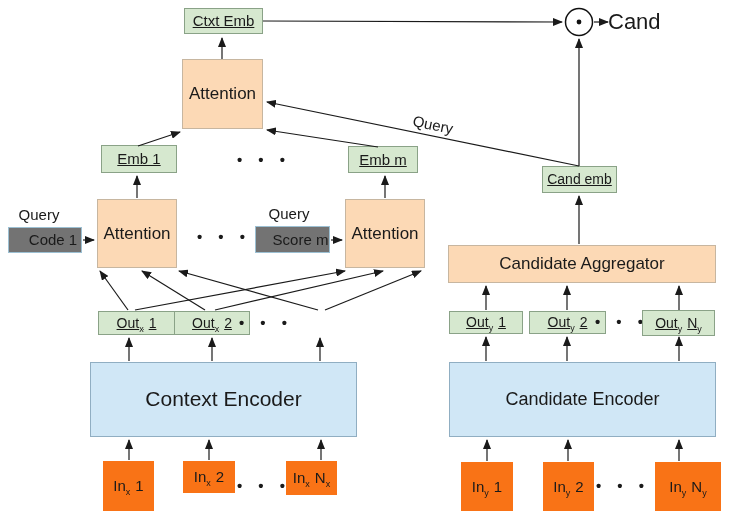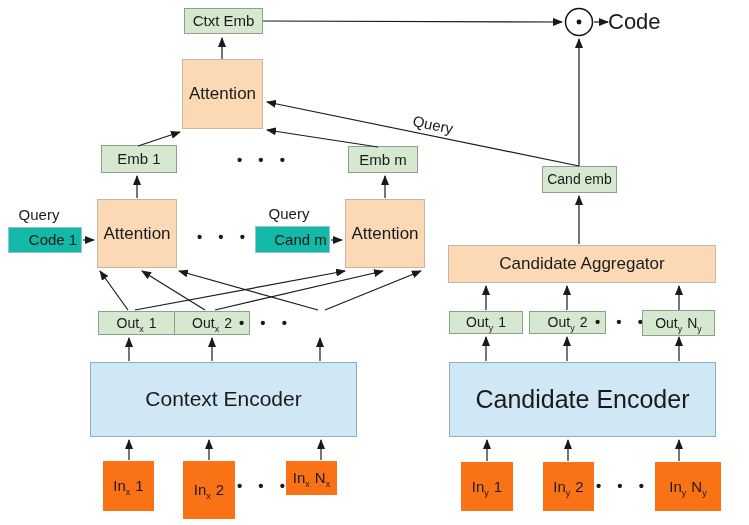--- a/index.html
+++ b/index.html
@@ -5,45 +5,45 @@
   html,body { margin:0; padding:0; background:#ffffff; }
   #canvas {
     position:relative; width:749px; height:525px; background:#ffffff;
     font-family:"Liberation Sans", sans-serif; color:#1a1a1a; overflow:hidden;
   }
   .box {
     position:absolute; box-sizing:border-box;
     display:flex; align-items:center; justify-content:center;
     text-align:center; line-height:1.05; white-space:nowrap;
   }
-  .green    { background:#d6e8cf; border:1px solid #8aa287; }
+  .green    { background:#d6e8cf; border:1px solid #8aa287;text-decoration:underline; }
   .orange   { background:#fcd9b5; border:1px solid #c7b6a0; }
   .blue     { background:#d0e7f6; border:1px solid #90aec2; }
-  .codeblue { background:#14b8a6; border:1px solid #9cc0d3;padding-left:16px; }
+  .codeblue { background:#737373; border:1px solid #9cc0d3;padding-left:16px; }
   .yellow   { background:#f97316; border:5px solid #f97316;text-align:right; }
   .plain    { background:transparent; border:none; }
   .tok sub, sub { font-size:9px; line-height:0; }
   .ti { margin-left:5px; }
   .dots { font-size:15px; font-weight:bold; letter-spacing:6px; }
   #edges { position:absolute; left:0; top:0; pointer-events:none; }
   .edge-label {
     position:absolute; text-align:center;
   }
 </style>
 </head>
 <body>
 
 <div id="canvas">
 
   <div class="box green" style="left:184px;top:8px;width:79px;height:26px;font-size:15px">
     <span>Ctxt Emb</span>
   </div>
 
   <div class="box plain" style="left:608px;top:7px;width:76px;height:30px;font-size:22px;justify-content:flex-start">
-    <span>Code</span>
+    <span>Cand</span>
   </div>
 
   <div class="box orange" style="left:182px;top:59px;width:81px;height:70px;font-size:17px">
     <span>Attention</span>
   </div>
 
   <div class="box green" style="left:101px;top:145px;width:76px;height:28px;font-size:15px">
     <span>Emb 1</span>
   </div>
   <div class="box plain dots" style="left:241px;top:151px;width:46px;height:18px">
@@ -64,21 +64,21 @@
   </div>
 
   <div class="box plain dots" style="left:200px;top:228px;width:48px;height:18px">
     <span>• • •</span>
   </div>
 
   <div class="box plain" style="left:257px;top:204px;width:64px;height:20px;font-size:15px">
     <span>Query</span>
   </div>
   <div class="box codeblue" style="left:255px;top:226px;width:75px;height:27px;font-size:15px">
-    <span>Cand m</span>
+    <span>Score m</span>
   </div>
   <div class="box orange" style="left:345px;top:199px;width:80px;height:69px;font-size:17px">
     <span>Attention</span>
   </div>
 
   <div class="edge-label" style="left:402px;top:116px;width:62px;font-size:15px;transform:rotate(11.5deg)">
     <span>Query</span>
   </div>
 
   <div class="box green" style="left:98px;top:311px;width:77px;height:24px;font-size:14px">
@@ -91,21 +91,21 @@
     <span>• • •</span>
   </div>
 
   <div class="box blue" style="left:90px;top:362px;width:267px;height:75px;font-size:21px">
     <span>Context Encoder</span>
   </div>
 
   <div class="box yellow" style="left:103px;top:461px;width:51px;height:50px;font-size:15px">
     <span class="tok"><span>In</span><sub>x</sub><span class="ti">1</span><sub></sub></span>
   </div>
-  <div class="box yellow" style="left:183px;top:461px;width:52px;height:58px;font-size:15px">
+  <div class="box yellow" style="left:183px;top:461px;width:52px;height:32px;font-size:15px">
     <span class="tok"><span>In</span><sub>x</sub><span class="ti">2</span><sub></sub></span>
   </div>
   <div class="box plain dots" style="left:243px;top:477px;width:42px;height:18px">
     <span>• • •</span>
   </div>
   <div class="box yellow" style="left:286px;top:461px;width:51px;height:34px;font-size:15px">
     <span class="tok"><span>In</span><sub>x</sub><span class="ti">N</span><sub>x</sub></span>
   </div>
 
   <div class="box green" style="left:542px;top:166px;width:75px;height:27px;font-size:14px">
@@ -122,21 +122,21 @@
   <div class="box green" style="left:529px;top:311px;width:77px;height:23px;font-size:14px">
     <span class="tok"><span>Out</span><sub>y</sub><span class="ti">2</span><sub></sub></span>
   </div>
   <div class="box plain dots" style="left:602px;top:313px;width:40px;height:18px">
     <span>• • •</span>
   </div>
   <div class="box green" style="left:642px;top:310px;width:73px;height:26px;font-size:14px">
     <span class="tok"><span>Out</span><sub>y</sub><span class="ti">N</span><sub>y</sub></span>
   </div>
 
-  <div class="box blue" style="left:449px;top:362px;width:267px;height:75px;font-size:25px">
+  <div class="box blue" style="left:449px;top:362px;width:267px;height:75px;font-size:18px">
     <span>Candidate Encoder</span>
   </div>
 
   <div class="box yellow" style="left:461px;top:462px;width:52px;height:49px;font-size:15px">
     <span class="tok"><span>In</span><sub>y</sub><span class="ti">1</span><sub></sub></span>
   </div>
   <div class="box yellow" style="left:543px;top:462px;width:51px;height:49px;font-size:15px">
     <span class="tok"><span>In</span><sub>y</sub><span class="ti">2</span><sub></sub></span>
   </div>
   <div class="box plain dots" style="left:602px;top:477px;width:42px;height:18px">

